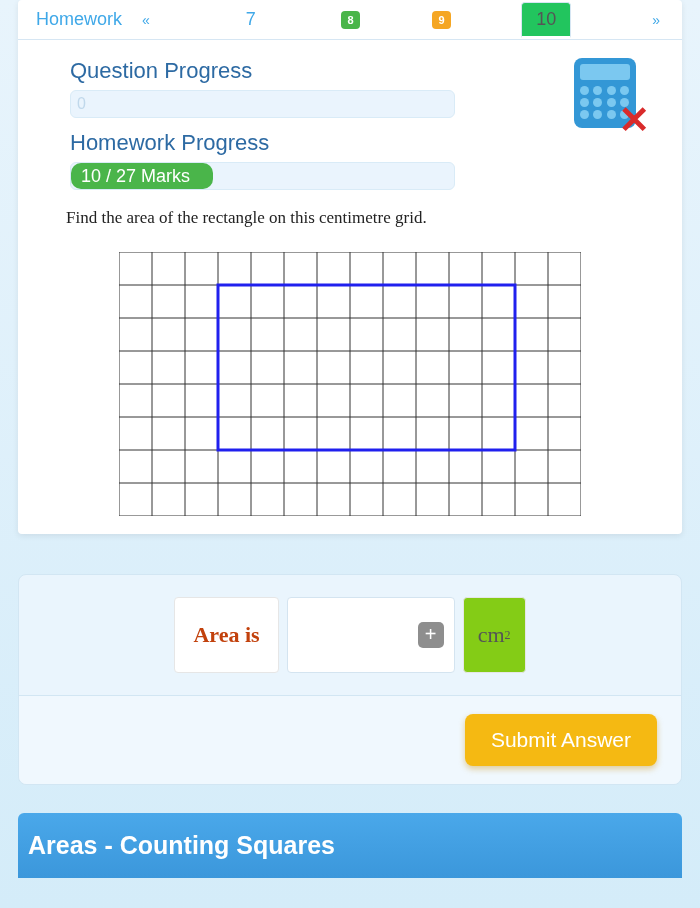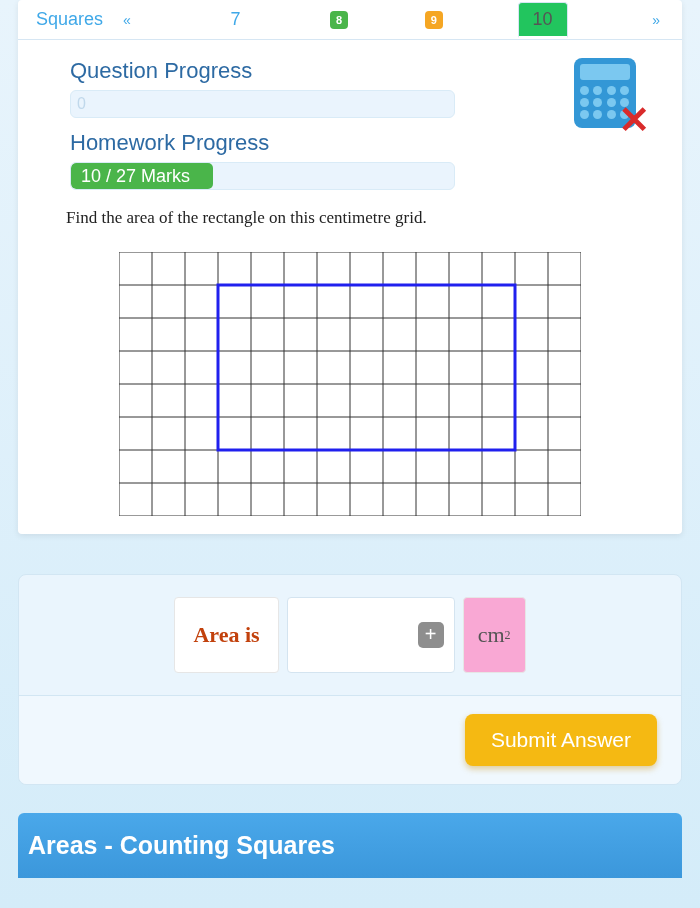--- a/index.html
+++ b/index.html
@@ -85,21 +85,21 @@
       border-radius: 6px;
       background: #eaf4fd;
       border: 1px solid #d9ebf7;
       position: relative;
       overflow: hidden;
     }
     .progress-bar.hw { background: #eaf4fd; }
     .progress-fill {
       height: 100%;
       background: #4ab54a;
-      border-radius: 5px;
+      border-radius: 10px;
       color: #fff;
       font-size: 18px;
       display: flex;
       align-items: center;
       padding-left: 10px;
     }
     .progress-zero {
       color: #c0d8eb;
       font-size: 16px;
       padding-left: 6px;
@@ -200,21 +200,21 @@
       width: 26px; height: 26px;
       background: #8e8e8e;
       border-radius: 5px;
       color: #fff;
       font-size: 20px;
       text-align: center;
       line-height: 25px;
       cursor: pointer;
     }
     .ans-unit {
-      background: #f9a8d4;
+      background: #84cc16;
       border: 1px solid #e6e6e6;
       border-radius: 4px;
       font-family: Georgia, serif;
       font-size: 22px;
       color: #555;
       padding: 24px 14px 24px 14px;
       display: flex;
       align-items: center;
     }
     .ans-unit sup { font-size: 12px; vertical-align: super; }
@@ -246,21 +246,21 @@
       font-weight: bold;
       padding: 18px 10px;
       border-radius: 6px 6px 0 0;
     }
   </style>
 </head>
 <body>
 
 <div class="card">
   <div class="tabs">
-    <span class="tab-overview">Squares</span>
+    <span class="tab-overview">Homework</span>
     <span class="tab-arrow">«</span>
     <span class="spacer"></span>
     <span class="tab-num link">7</span>
     <span class="spacer"></span>
     <span class="tab-badge green">8</span>
     <span class="spacer"></span>
     <span class="tab-badge orange">9</span>
     <span class="spacer"></span>
     <span class="tab-num active">10</span>
     <span class="spacer"></span>

